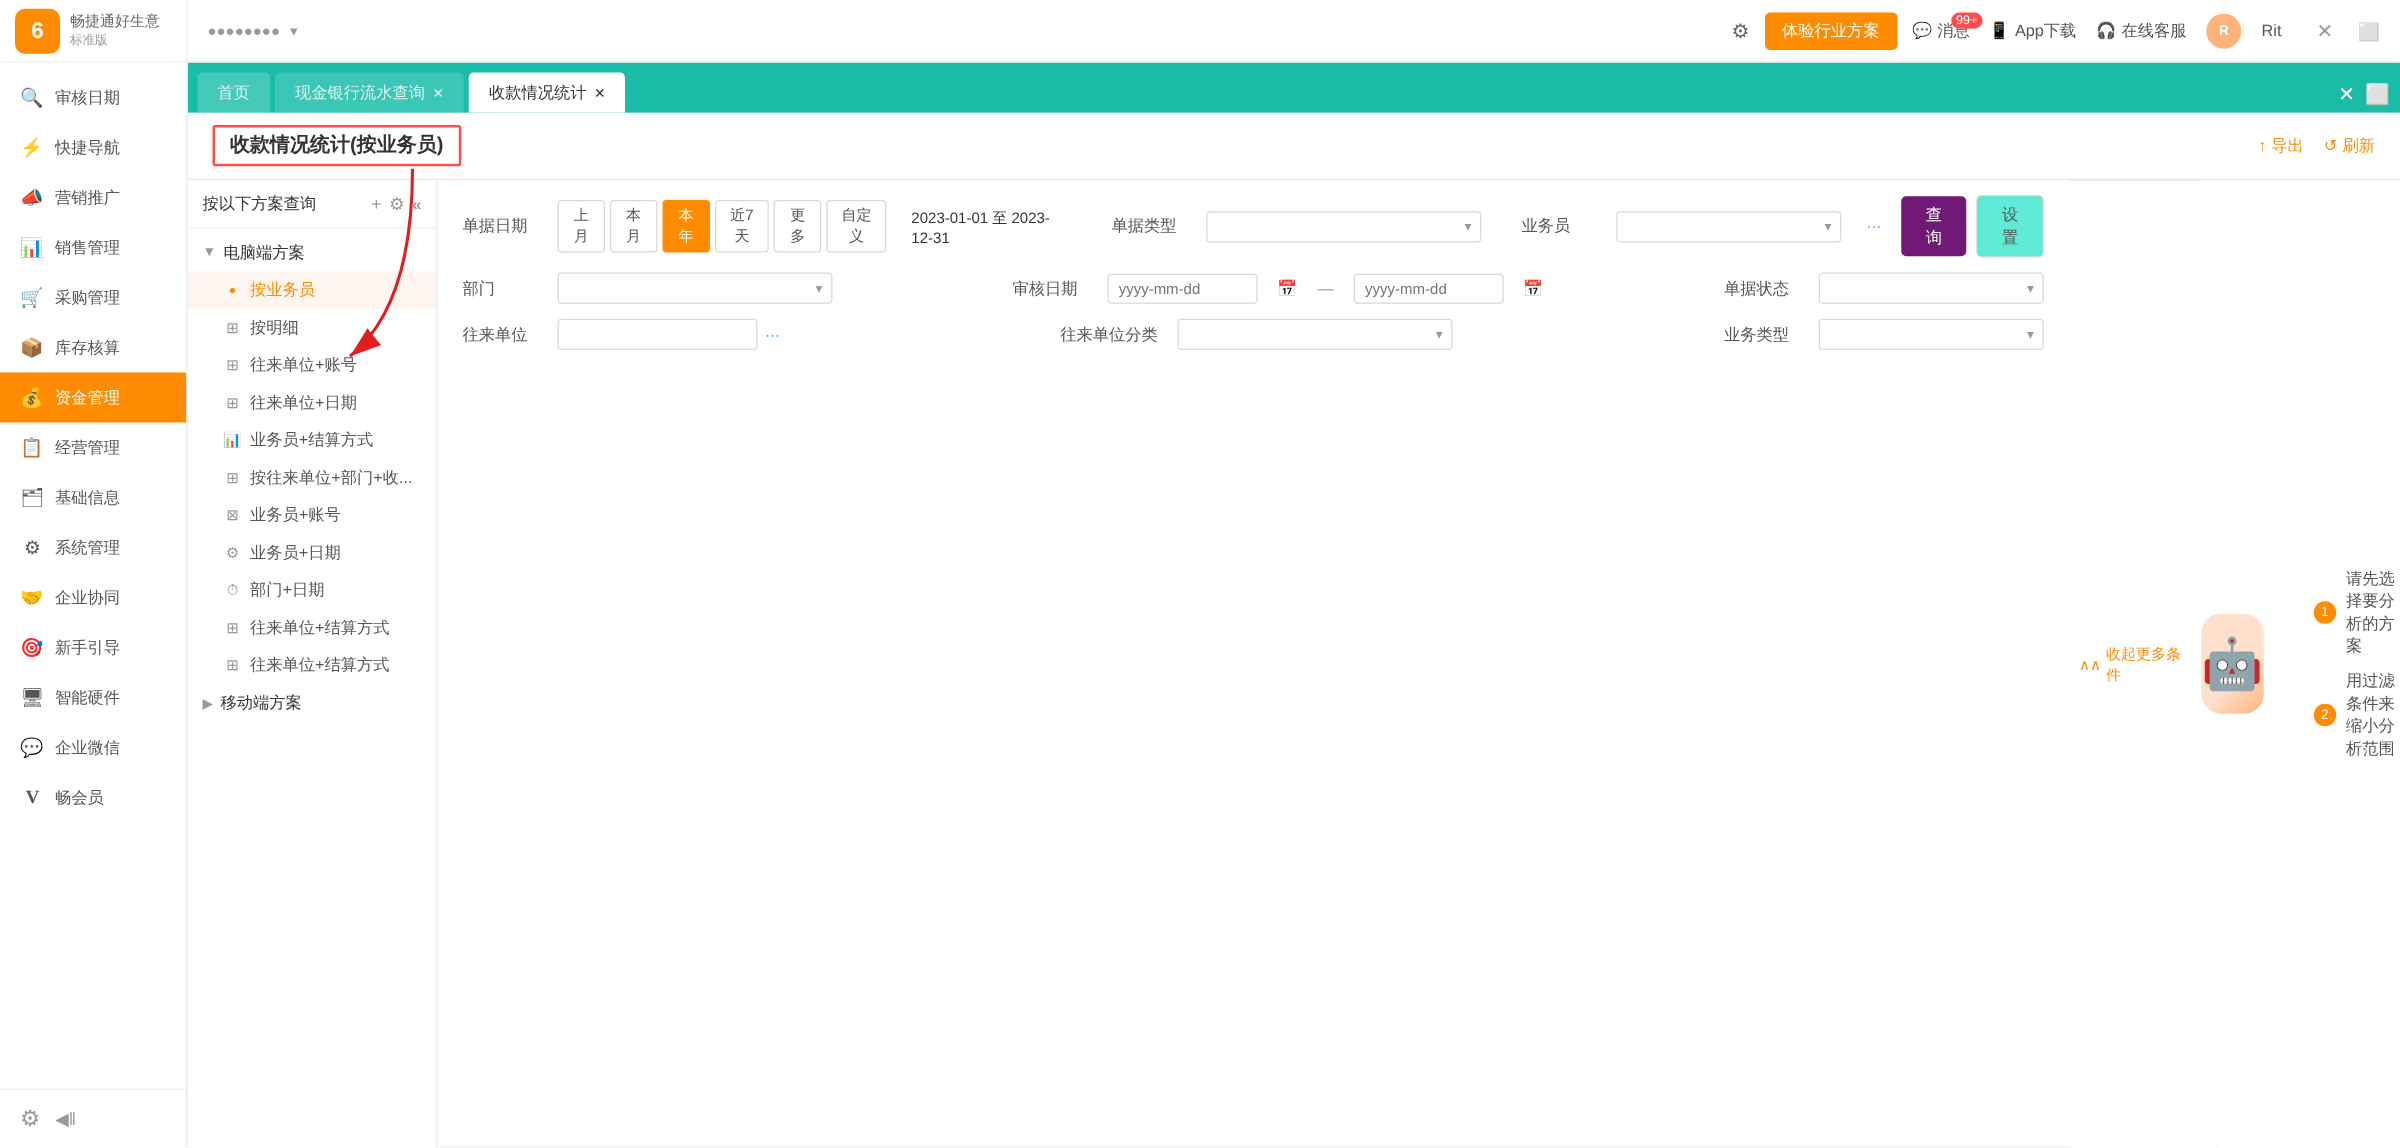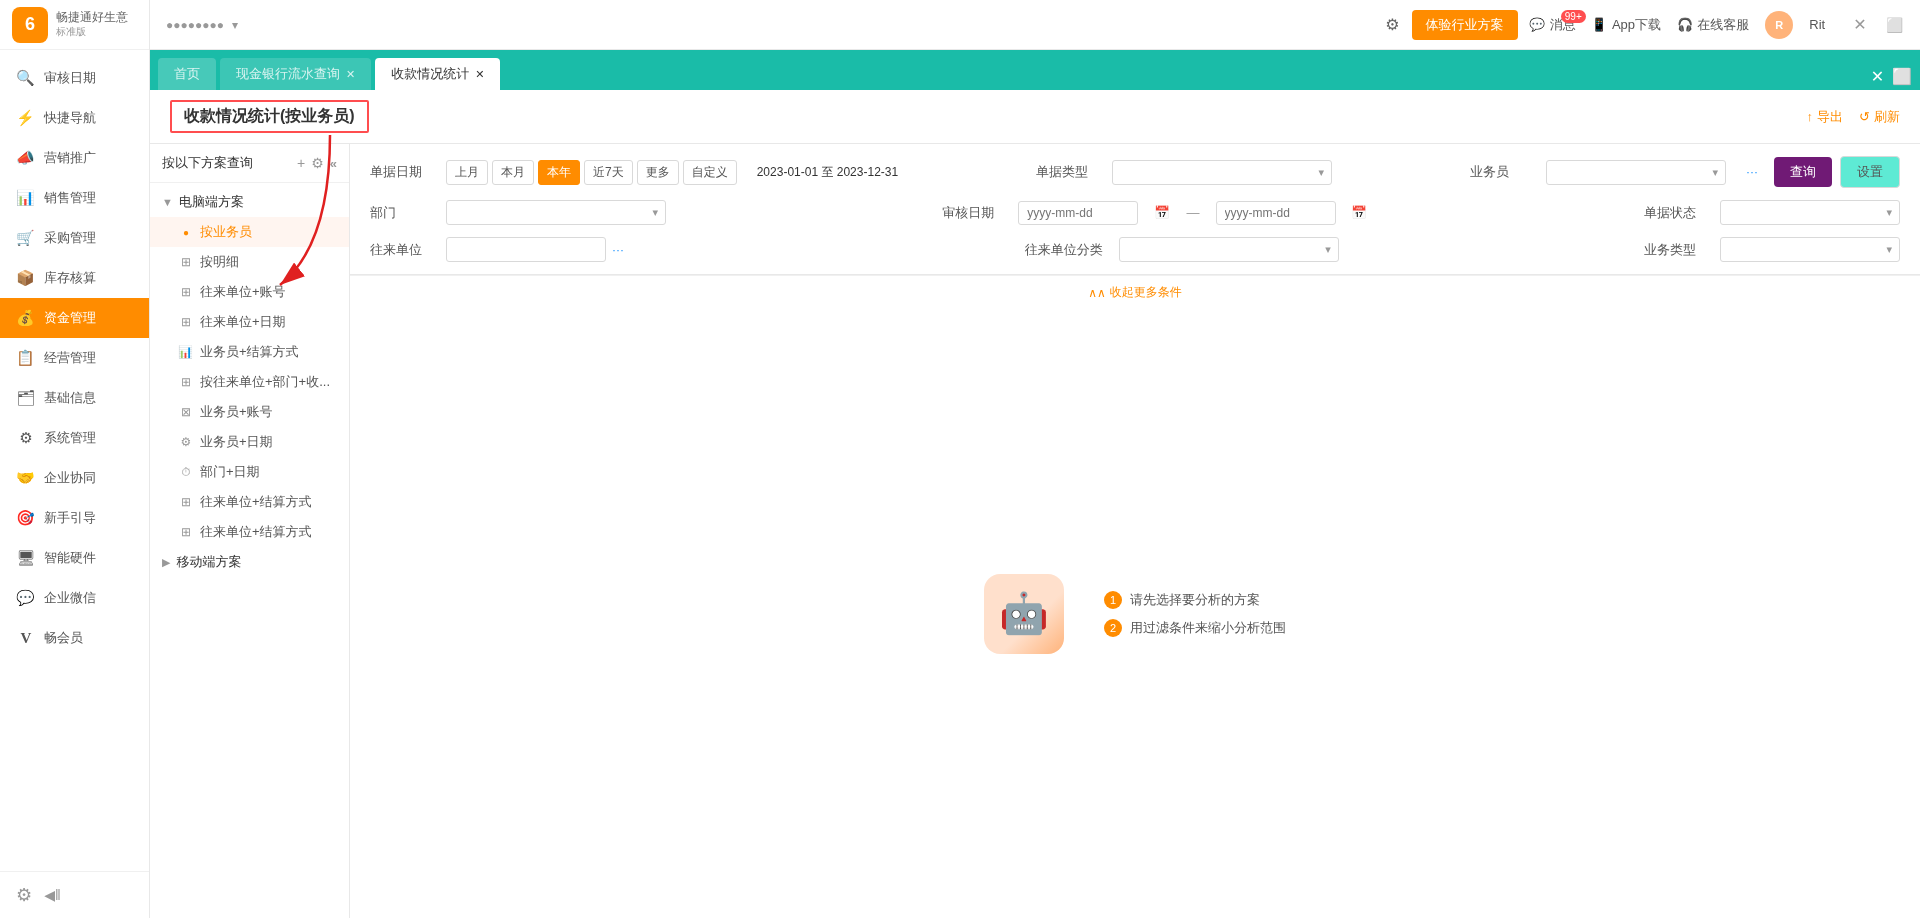--- a/index.html
+++ b/index.html
@@ -112,21 +112,21 @@
     .tree-toggle { margin-right: 6px; color: #999; font-size: 11px; }
     .tree-item {
       display: flex; align-items: center; padding: 6px 12px 6px 28px;
       cursor: pointer; font-size: 13px; color: #555; gap: 6px;
     }
     .tree-item.active { color: #ff8c00; background: #fff5f0; }
     .tree-item-icon { font-size: 12px; color: #999; width: 16px; text-align: center; }
     .tree-item.active .tree-item-icon { color: #ff8c00; }
 
     
-    .right-panel { flex: 1; display: flex; flex-direction: column; overflow: hidden; }
+    .right-panel { flex: 1; display: flex; flex-direction: row; overflow: hidden; }
 
     
     .filter-area {
       background: #fff; padding: 12px 20px; border-bottom: 1px solid #e8e8e8;
     }
     .filter-row { display: flex; align-items: center; gap: 16px; margin-bottom: 12px; }
     .filter-row:last-child { margin-bottom: 0; }
     .filter-label { font-size: 13px; color: #555; white-space: nowrap; min-width: 60px; }
 
     

